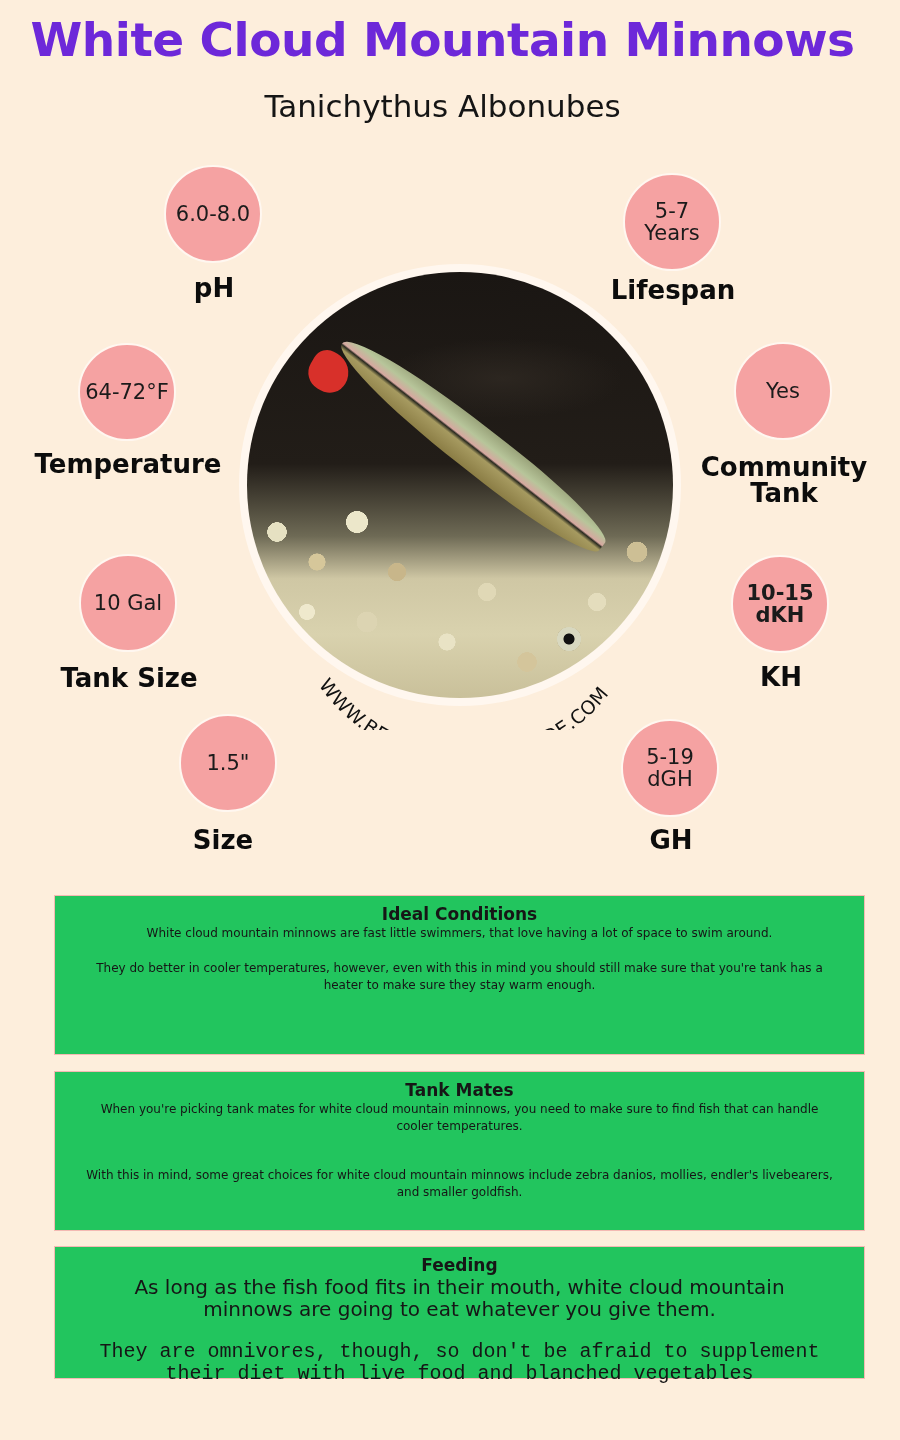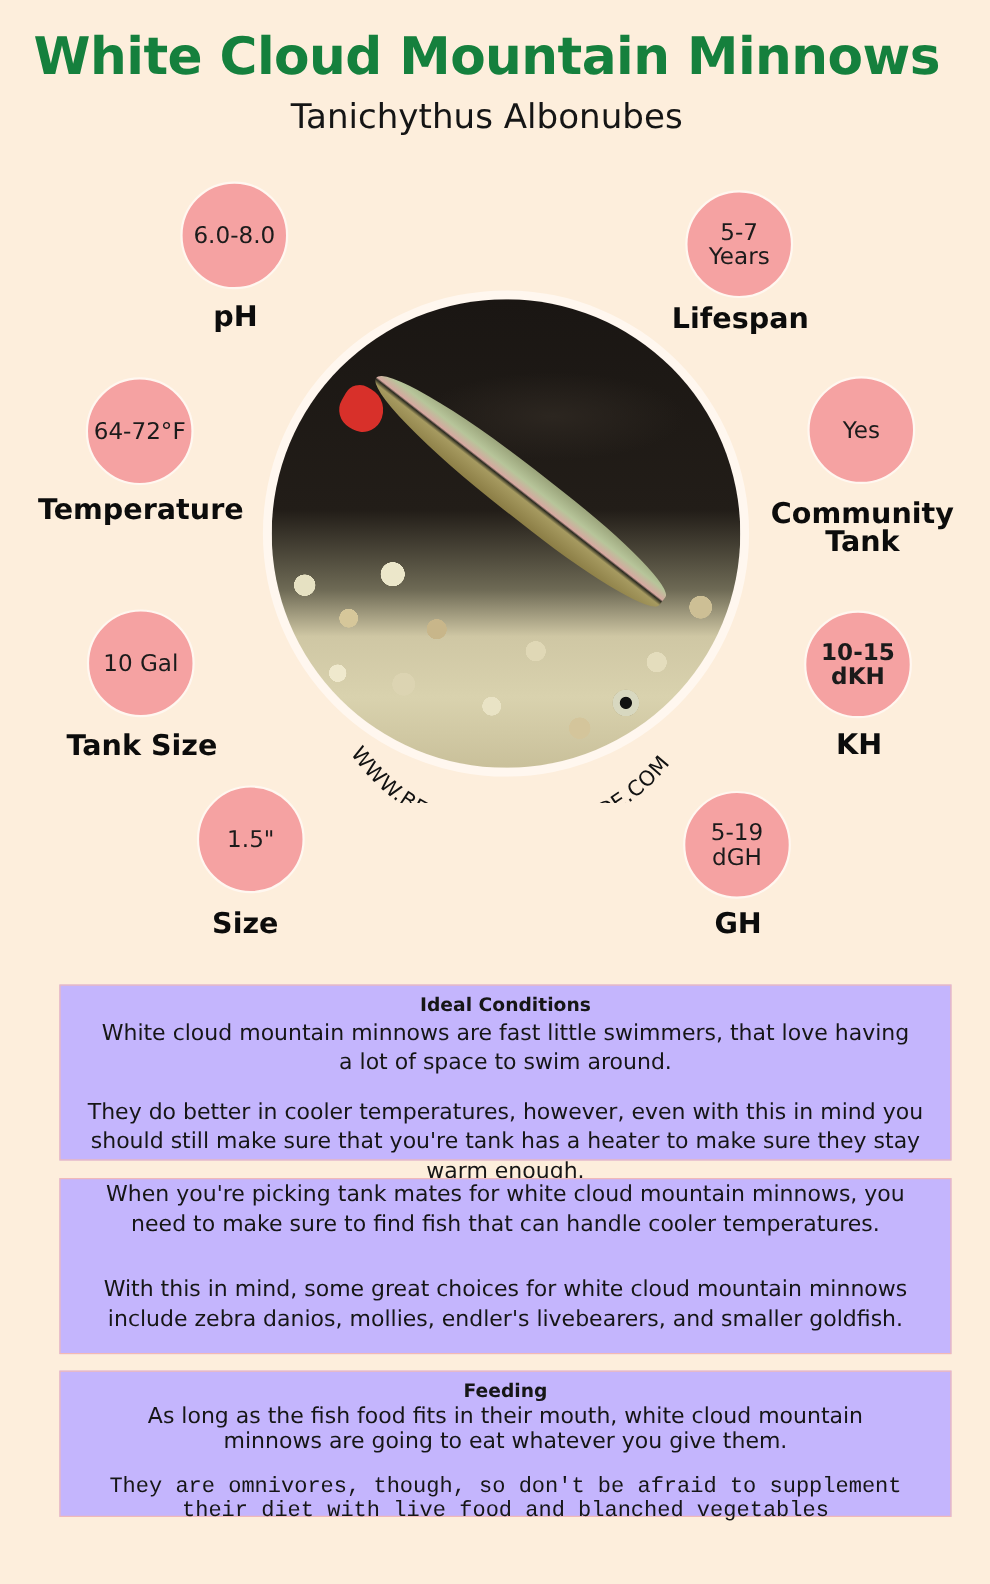--- a/index.html
+++ b/index.html
@@ -4,23 +4,23 @@
 <style>
   * { box-sizing: border-box; margin: 0; padding: 0; }
   html, body { width: 900px; height: 1440px; overflow: hidden; }
   body {
     background: #fdeedc;
     font-family: "DejaVu Sans", "Liberation Sans", sans-serif;
     color: #111;
     position: relative;
   }
   .title {
-    position: absolute; left: 0; top: 24px; width: 885px;
+    position: absolute; left: 0; top: 12px; width: 885px;
     text-align: center; font-weight: bold; font-size: 47px; letter-spacing: -0.5px;
-    color: #15803d;
+    color: #6d28d9;
   }
   .subtitle {
     position: absolute; left: 0; top: 88px; width: 885px;
     text-align: center; font-size: 31px; font-weight: normal; color: #151515;
   }
   .stat { position: absolute; width: 220px; }
   .stat .circle {
     position: absolute; width: 98px; height: 98px; border-radius: 50%;
     background: #f5a2a2; border: 2px solid #fff7f0;
     display: flex; align-items: center; justify-content: center;
@@ -74,27 +74,27 @@
     border-radius: 50%; background: radial-gradient(circle at 50% 50%, #111 0 30%, #d8d8c0 35% 70%, #6b6045 75%);
   }
   .website {
     position: absolute; left: 260px; top: 470px; width: 400px; height: 260px;
     pointer-events: none;
   }
   .website svg { width: 100%; height: 100%; }
 
   .card {
     position: absolute; left: 54px; width: 811px;
-    background: #c4b5fd; border: 1px solid #f4b9b3;
+    background: #22c55e; border: 1px solid #f4b9b3;
     text-align: center; color: #161616;
   }
   .card h3 {
     font-size: 17px; font-weight: bold; line-height: 22px; margin-top: 7px;
   }
-  .card p { font-size: 20px; line-height: 27px; padding: 0 30px; }
+  .card p { font-size: 12px; line-height: 17px; padding: 0 30px; }
   .card p + p { margin-top: 18px; }
   .card.big p { font-size: 20px; line-height: 22px; }
   .card.big p + p { margin-top: 21px; font-family: Liberation Mono, monospace; }
 </style>
 </head>
 <body>
 
 <h1 class="title">White Cloud Mountain Minnows</h1>
 <div class="subtitle">Tanichythus Albonubes</div>
 
@@ -186,20 +186,21 @@
   </svg>
 </div>
 
 <section class="card" style="top:895px; height:160px;">
   <h3>Ideal Conditions</h3>
   <p style="padding:0 30px;">White cloud mountain minnows are fast little swimmers, that love having a lot of space to swim around.</p>
   <p style="padding:0 22px;">They do better in cooler temperatures, however, even with this in mind you should still make sure that you're tank has a heater to make sure they stay warm enough.</p>
 </section>
 
 <section class="card" style="top:1071px; height:160px;">
+  <h3>Tank Mates</h3>
   <p style="padding:0 30px;">When you're picking tank mates for white cloud mountain minnows, you need to make sure to find fish that can handle cooler temperatures.</p>
   <p style="padding:0 30px;margin-top:32px;">With this in mind, some great choices for white cloud mountain minnows include zebra danios, mollies, endler's livebearers, and smaller goldfish.</p>
 </section>
 
 <section class="card big" style="top:1246px; height:133px;">
   <h3>Feeding</h3>
   <p style="padding:0 40px;">As long as the fish food fits in their mouth, white cloud mountain minnows are going to eat whatever you give them.</p>
   <p style="padding:0 25px;">They are omnivores, though, so don't be afraid to supplement their diet with live food and blanched vegetables</p>
 </section>
 

